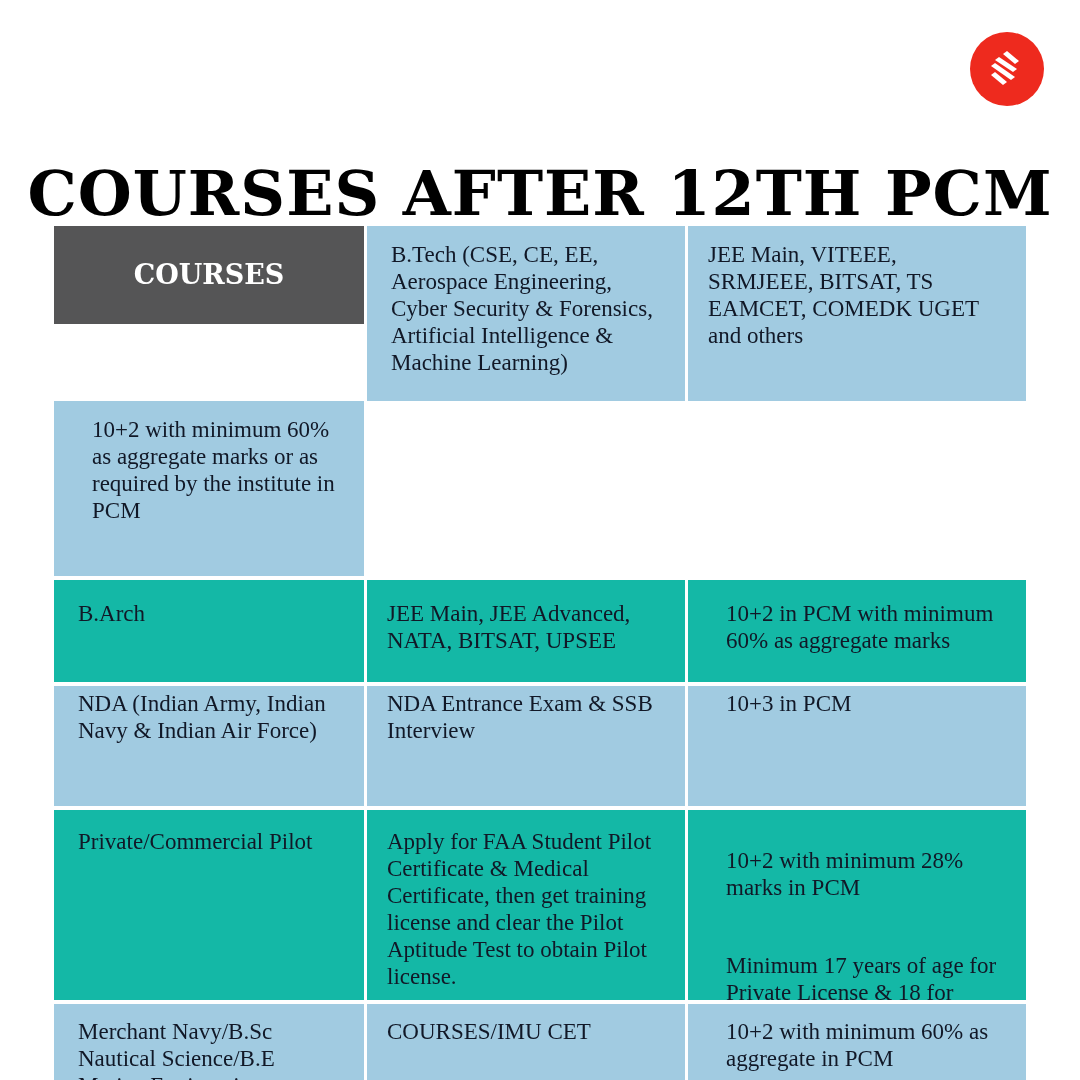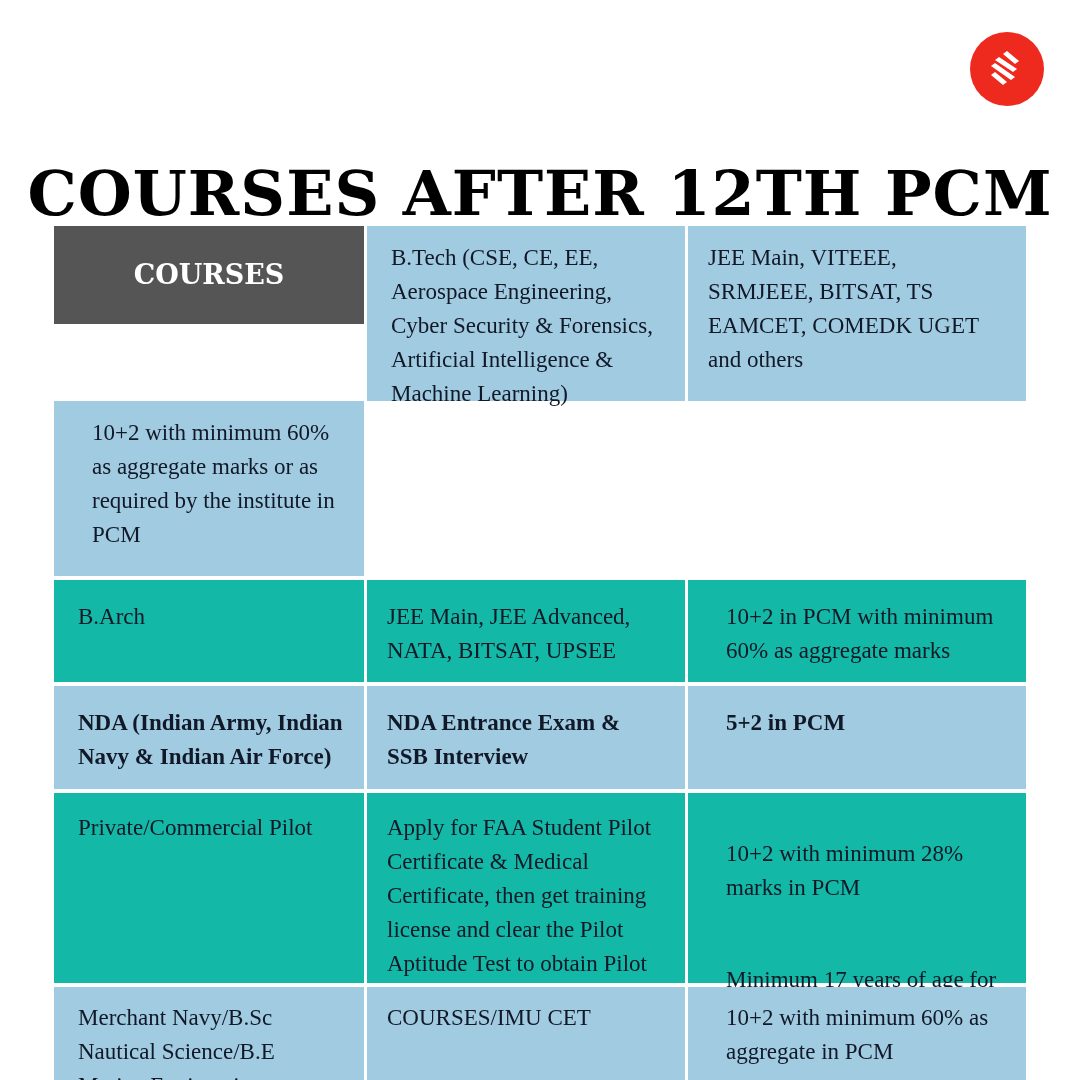--- a/index.html
+++ b/index.html
@@ -20,31 +20,31 @@
     .table {
       position: absolute; left: 54px; top: 226px; width: 972px;
       display: grid; grid-template-columns: 310px 318px 338px; column-gap: 3px;
     }
     .hcell {
       background: #555556; color: #ffffff; height: 98px; display: flex; align-items: center; justify-content: center;
       text-align: center; font-family: "DejaVu Serif", serif; font-weight: bold; font-size: 27px; line-height: 28px;
       margin-bottom: 6px;
     }
     .cell {
-      font-family: "Liberation Serif", serif; font-size: 23px; line-height: 34px; color: #111827;
+      font-family: "Liberation Serif", serif; font-size: 23px; line-height: 27px; color: #111827;
       padding: 14px 20px 10px 24px; box-sizing: border-box; white-space: pre-line;
     }
     .row-blue .cell { background: #a1cbe1; }
     .row-white .cell { background: #14b8a6; }
     .c3 { padding-left: 38px; }
     .c2 { padding-left: 20px; }
     .gap { grid-column: 1 / span 3; height: 4px; }
     .r1 .cell { height: 175px; padding-top: 15px; }
     .r2 .cell { height: 102px; padding-top: 20px; }
-    .r3 .cell { height: 103px; padding-top: 20px; font-weight: bold; }
+    .r3 .cell { height: 120px; padding-top: 4px; }
     .r4 .cell { height: 190px; padding-top: 18px; }
     .r5 .cell { height: 118px; }
     .row { display: contents; }
     .para-gap { display: block; height: 24px; }
   </style>
 </head>
 <body>
 
 <div class="logo">
   <svg viewBox="0 0 44 44">
@@ -72,21 +72,21 @@
   <div class="row row-white r2">
     <div class="cell c1">B.Arch</div>
     <div class="cell c2">JEE Main, JEE Advanced, NATA, BITSAT, UPSEE</div>
     <div class="cell c3">10+2 in PCM with minimum 60% as aggregate marks</div>
   </div>
   <div class="gap"></div>
 
   <div class="row row-blue r3">
     <div class="cell c1">NDA (Indian Army, Indian Navy &amp; Indian Air Force)</div>
     <div class="cell c2">NDA Entrance Exam &amp; SSB Interview</div>
-    <div class="cell c3">5+2 in PCM</div>
+    <div class="cell c3">10+3 in PCM</div>
   </div>
   <div class="gap"></div>
 
   <div class="row row-white r4">
     <div class="cell c1">Private/Commercial Pilot</div>
     <div class="cell c2">Apply for FAA Student Pilot Certificate &amp; Medical Certificate, then get training license and clear the Pilot Aptitude Test to obtain Pilot license.</div>
     <div class="cell c3" style="padding-top:10px;">
       <span>10+2 with minimum 28% marks in PCM</span>
       <span class="para-gap"></span>
       <span>Minimum 17 years of age for Private License &amp; 18 for Commercial Private Licence</span>

